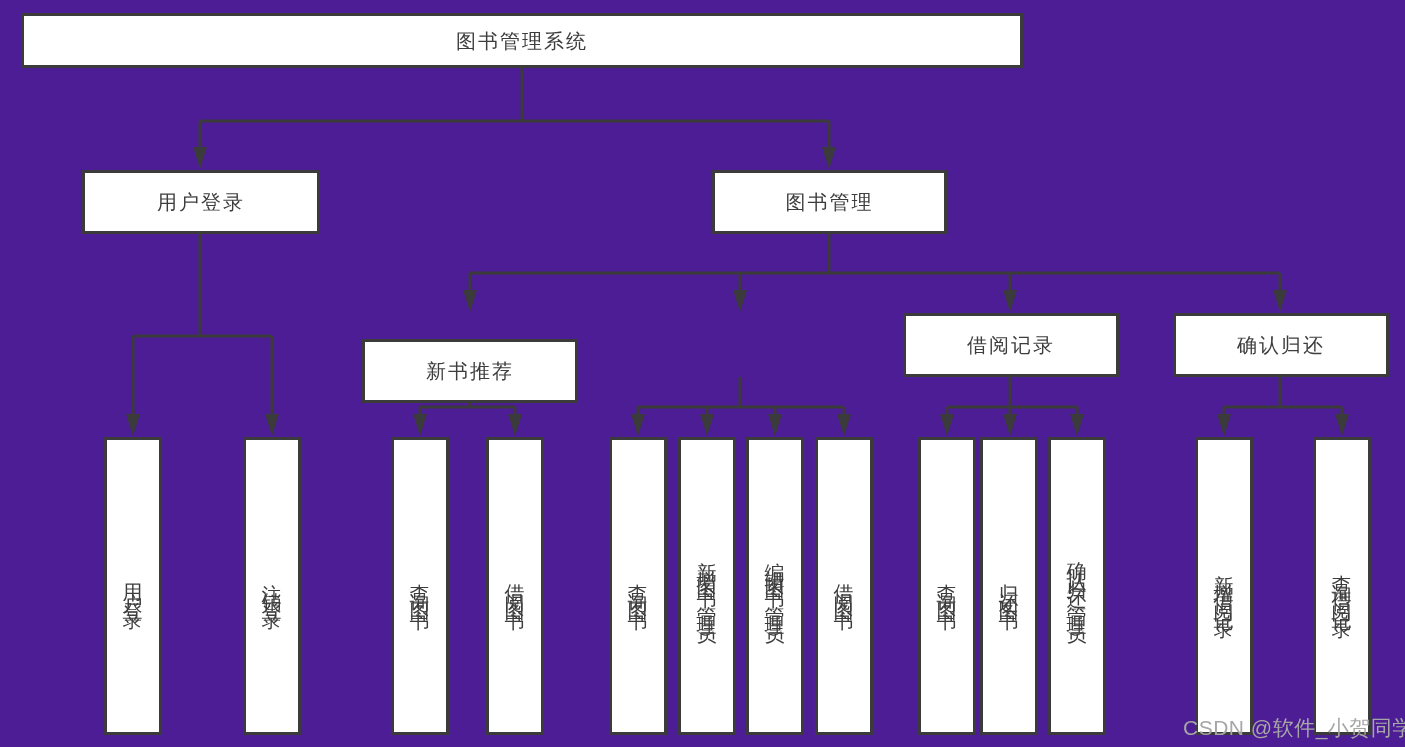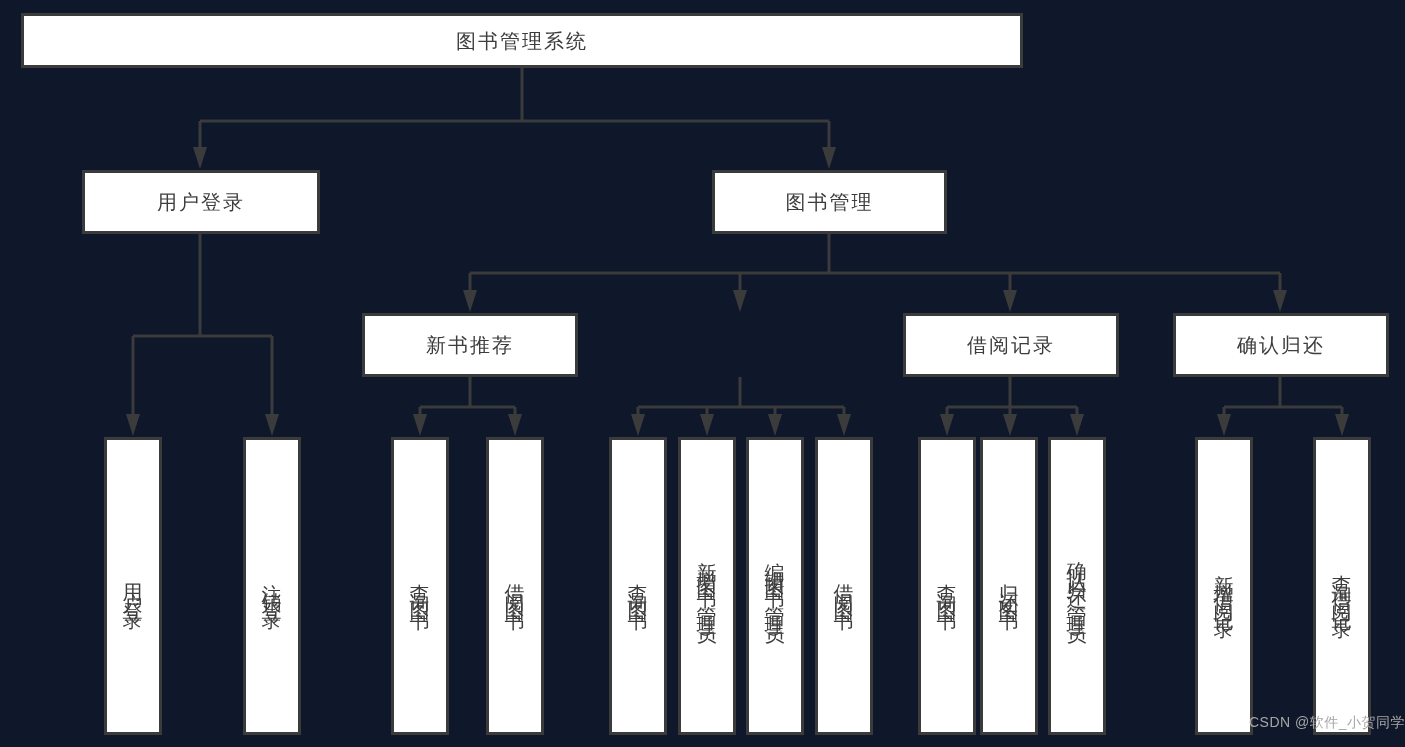--- a/index.html
+++ b/index.html
@@ -5,21 +5,21 @@
   html, body {
     margin: 0;
     padding: 0;
     background: #ffffff;
     font-family: "Liberation Sans", "DejaVu Sans", sans-serif;
   }
   .canvas {
     position: relative;
     width: 1405px;
     height: 747px;
-    background: #0f172a;
+    background: #4c1d95;
     overflow: hidden;
   }
   .connector-layer {
     position: absolute;
     left: 0;
     top: 0;
     width: 1405px;
     height: 747px;
   }
   .node {
@@ -46,21 +46,21 @@
     letter-spacing: 9px;
     font-size: 20px;
     white-space: nowrap;
   }
   .watermark {
     position: absolute;
     left: 1183px;
     top: 714px;
     width: 222px;
     color: #a6a6a6;
-    font-size: 14px;
+    font-size: 21px;
     white-space: nowrap;
     text-align: right;
     letter-spacing: 0.5px;
   }
 </style>
 </head>
 <body>
 
 <div class="canvas">
 
@@ -88,21 +88,21 @@
     <span>图书管理系统</span>
   </div>
 
   <div class="node lv1-a">
     <span>用户登录</span>
   </div>
   <div class="node lv1-b">
     <span>图书管理</span>
   </div>
 
-  <div class="node lv2" style="left:362px;">
+  <div class="node lv2" style="left:362px;margin-top:26px;">
     <span>新书推荐</span>
   </div>
   <div class="node lv2" style="left:903px;">
     <span>借阅记录</span>
   </div>
   <div class="node lv2" style="left:1173px;">
     <span>确认归还</span>
   </div>
 
   <div class="node leaf" style="left:104px;">

